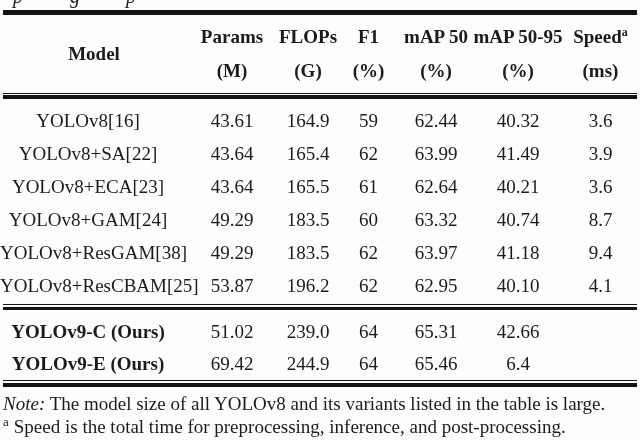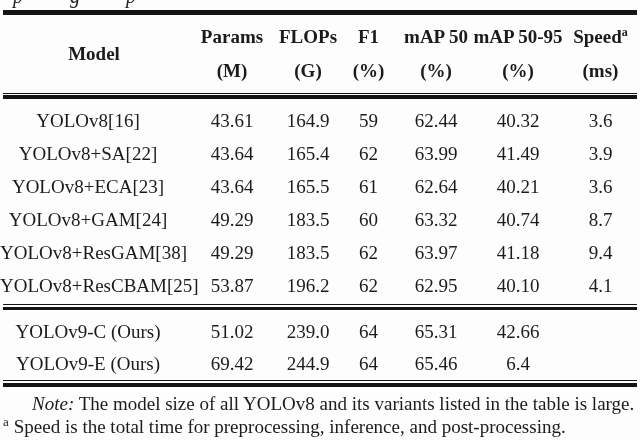--- a/index.html
+++ b/index.html
@@ -47,24 +47,24 @@
   .hcell.model { justify-content: center; }
   .hcell.model .hlabel { margin-top: 0; }
   .hlabel sup { font-size: 12px; vertical-align: super; line-height: 0; }
 
   #body-rows { position: absolute; left: 0; top: 104px; width: 592px; }
   #ours-rows { position: absolute; left: 0; top: 316px; width: 640px; }
   .row { height: 33px; align-items: center; font-size: 19px; }
   #ours-rows .row { height: 32px; }
   .cell { text-align: center; white-space: nowrap; }
   .cell.model { padding-right: 12px; }
-  #ours-rows .cell.model { font-weight: normal; }
+  #ours-rows .cell.model { font-weight: bold; }
 
   .note, .footnote { position: absolute; left: 3px; font-size: 19px; white-space: nowrap; }
-  .note { top: 393px; margin-left: 29px; }
+  .note { top: 393px; }
   .note .prefix { font-style: italic; }
   .footnote { top: 416px; }
   .footnote sup { font-size: 13px; vertical-align: super; line-height: 0; margin-right: 5px; }
 </style>
 </head>
 <body>
 
 <div id="figure">
 
   <div id="caption-clip">

